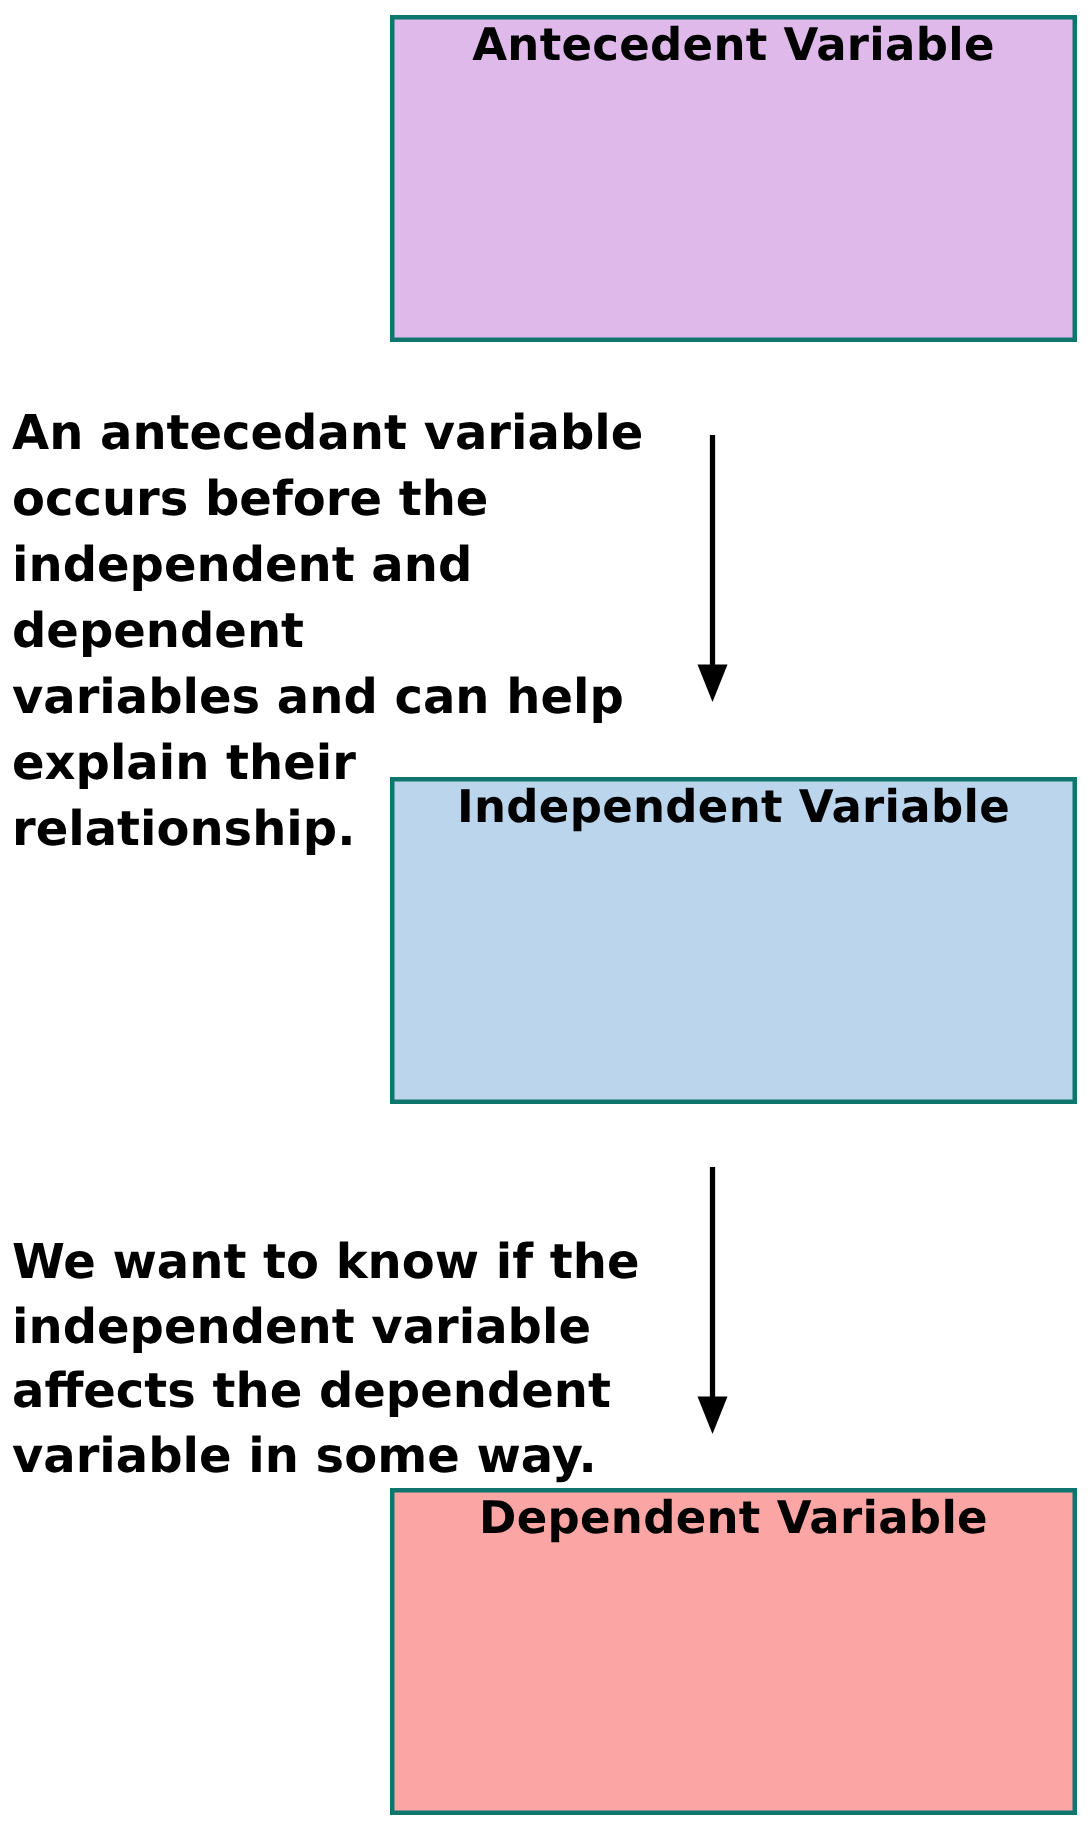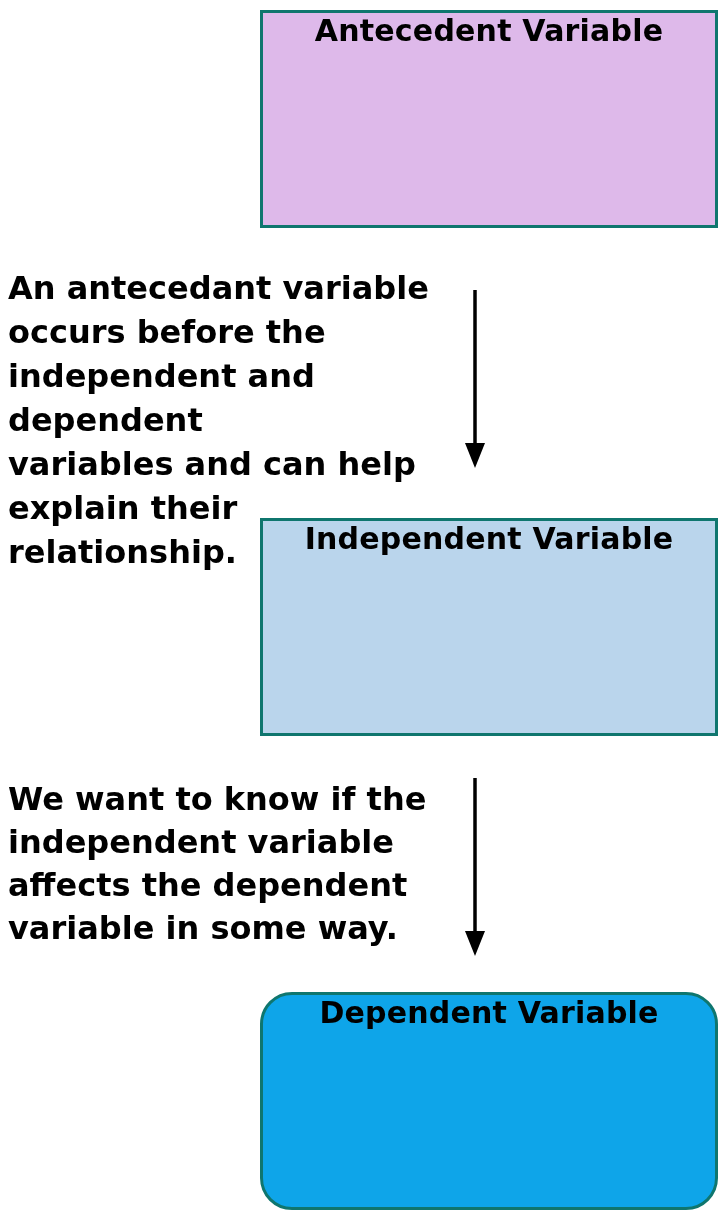--- a/index.html
+++ b/index.html
@@ -41,21 +41,21 @@
     position: absolute;
     left: 8px;
     width: 450px;
     font-size: 32px;
     font-weight: 700;
     color: #000000;
     white-space: pre-line;
     line-height: 44px;
   }
   .annotation-1 { top: 266px; }
-  .annotation-2 { top: 778px; line-height: 43px; }
+  .annotation-2 { top: 820px; line-height: 43px; }
 
   .arrow {
     position: absolute;
     left: 455px;
     width: 40px;
     height: 185px;
   }
   .arrow-1 { top: 288px; }
   .arrow-2 { top: 776px; }
 </style>
@@ -86,17 +86,17 @@
   <div class="annotation annotation-2">We want to know if the
 independent variable
 affects the dependent
 variable in some way.</div>
 
   <svg class="arrow arrow-2" viewBox="0 0 40 185">
     <line x1="20" y1="2" x2="20" y2="158" stroke="#000000" stroke-width="3.5"></line>
     <polygon points="10,155 30,155 20,180" fill="#000000"></polygon>
   </svg>
 
-  <div class="box box-dependent" style="background-color: #0ea5e9; border-radius: 32px;">
+  <div class="box box-dependent" style="background-color: #fca5a5;">
     <span class="box-label">Dependent Variable</span>
   </div>
 
 </div>
 
 </body></html>

